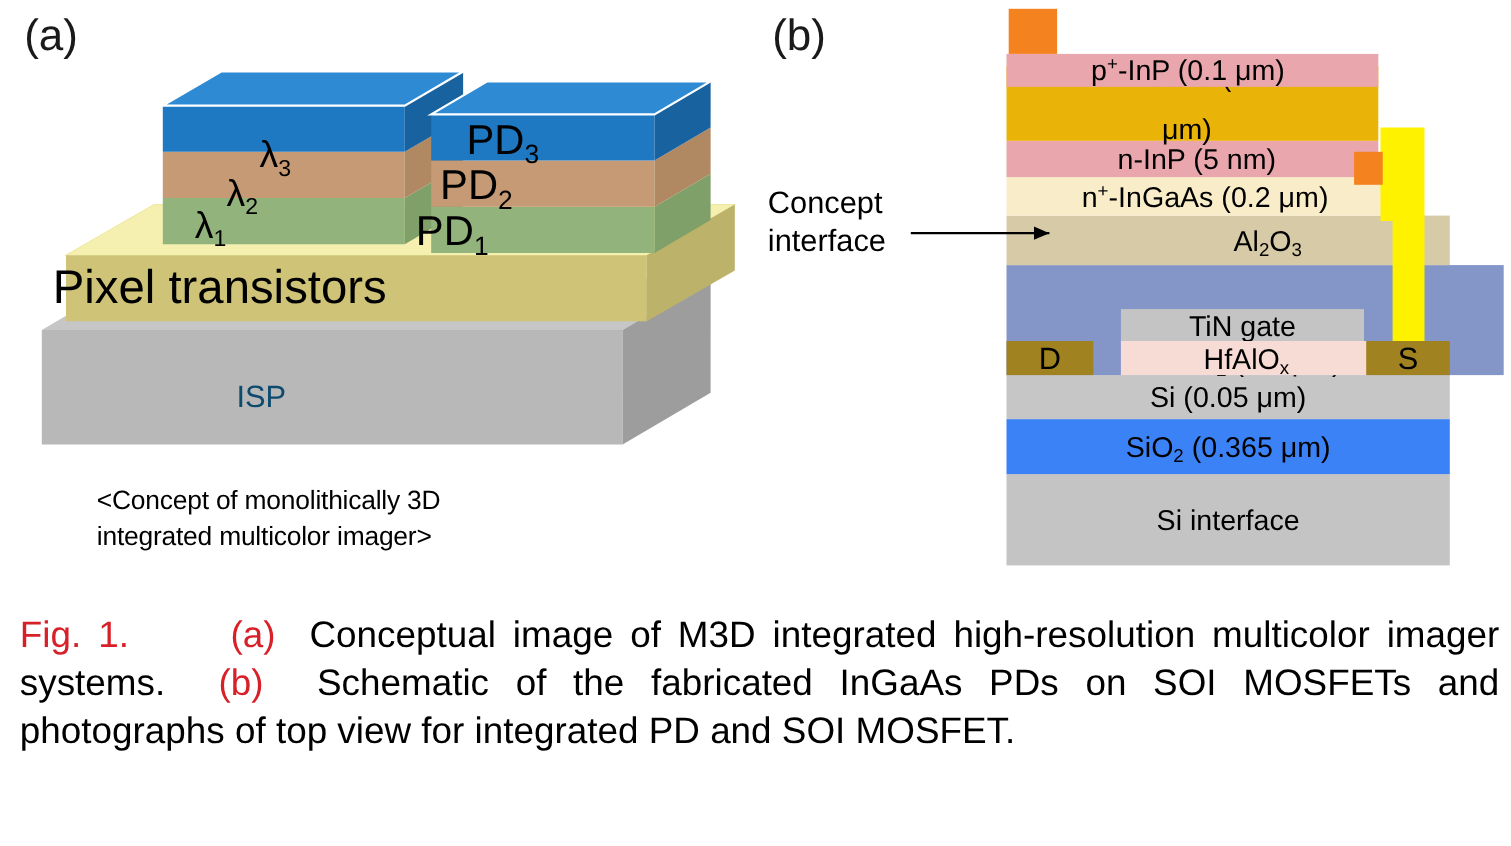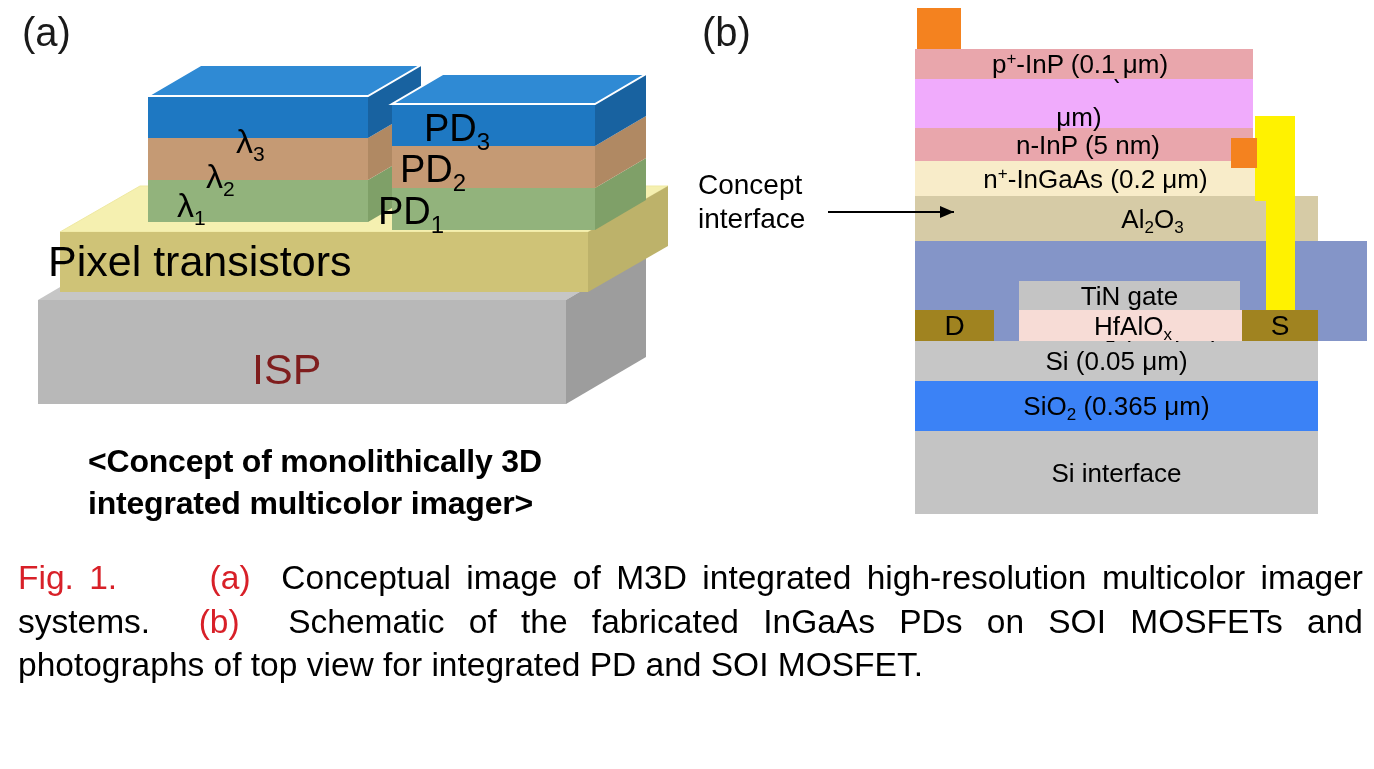--- a/index.html
+++ b/index.html
@@ -44,31 +44,30 @@
   #pixel-transistors-label {
     position: absolute;
     left: 48px; top: 237px;
     font-size: 43px;
     color: #000;
     white-space: nowrap;
   }
   #isp-label {
     position: absolute;
     left: 215px; top: 345px;
-    font-size: 43px;
-    color: #7f1d1d;
-    white-space: nowrap;
-    margin-left: 37px;
+    font-size: 28px;
+    color: #0c4a6e;
+    white-space: nowrap;
   }
   #concept-caption {
     position: absolute;
     left: 88px; top: 440px;
     width: 470px;
-    font-size: 32px;
-    font-weight: bold;
+    font-size: 24px;
+    font-weight: normal;
     line-height: 1.32;
     color: #000;
     letter-spacing: -0.2px;
   }
 
   
   #panel-b { position: absolute; left: 690px; top: 0; width: 684px; height: 530px; }
   #panel-b-inner { position: absolute; left: 0; top: 0; width: 684px; height: 530px; }
 
   .layer {
@@ -225,21 +224,21 @@
     </div>
 
     <div class="layer" style="left:225px; top:161px; width:375px; height:35px; background:#f8ecc9;">
       <span class="layer-text" style="margin-left:-14px;">n<sup>+</sup>-InGaAs (0.2 μm)</span>
     </div>
 
     <div class="layer" style="left:225px; top:128px; width:338px; height:33px; background:#e9a6ac;">
       <span class="layer-text" style="margin-left:8px;">n-InP (5 nm)</span>
     </div>
 
-    <div class="layer" style="left:225px; top:60px; width:338px; height:68px; background:#f0abfc; flex-direction:column; justify-content:flex-start;">
+    <div class="layer" style="left:225px; top:60px; width:338px; height:68px; background:#eab308; flex-direction:column; justify-content:flex-start;">
       <span class="layer-text" style="margin-left:-10px; margin-top:-4px;">i-InGaAs (2.2</span>
       <span class="layer-text" style="margin-left:-10px; margin-top:22px;">μm)</span>
     </div>
 
     <div class="layer" style="left:225px; top:49px; width:338px; height:30px; background:#e9a6ac; z-index:3;">
       <span class="layer-text" style="margin-left:-8px;">p<sup>+</sup>-InP (0.1 μm)</span>
     </div>
 
     <div style="position:absolute; left:227px; top:8px; width:44px; height:41px; background:#f4821f; z-index:4;"></div>
 

